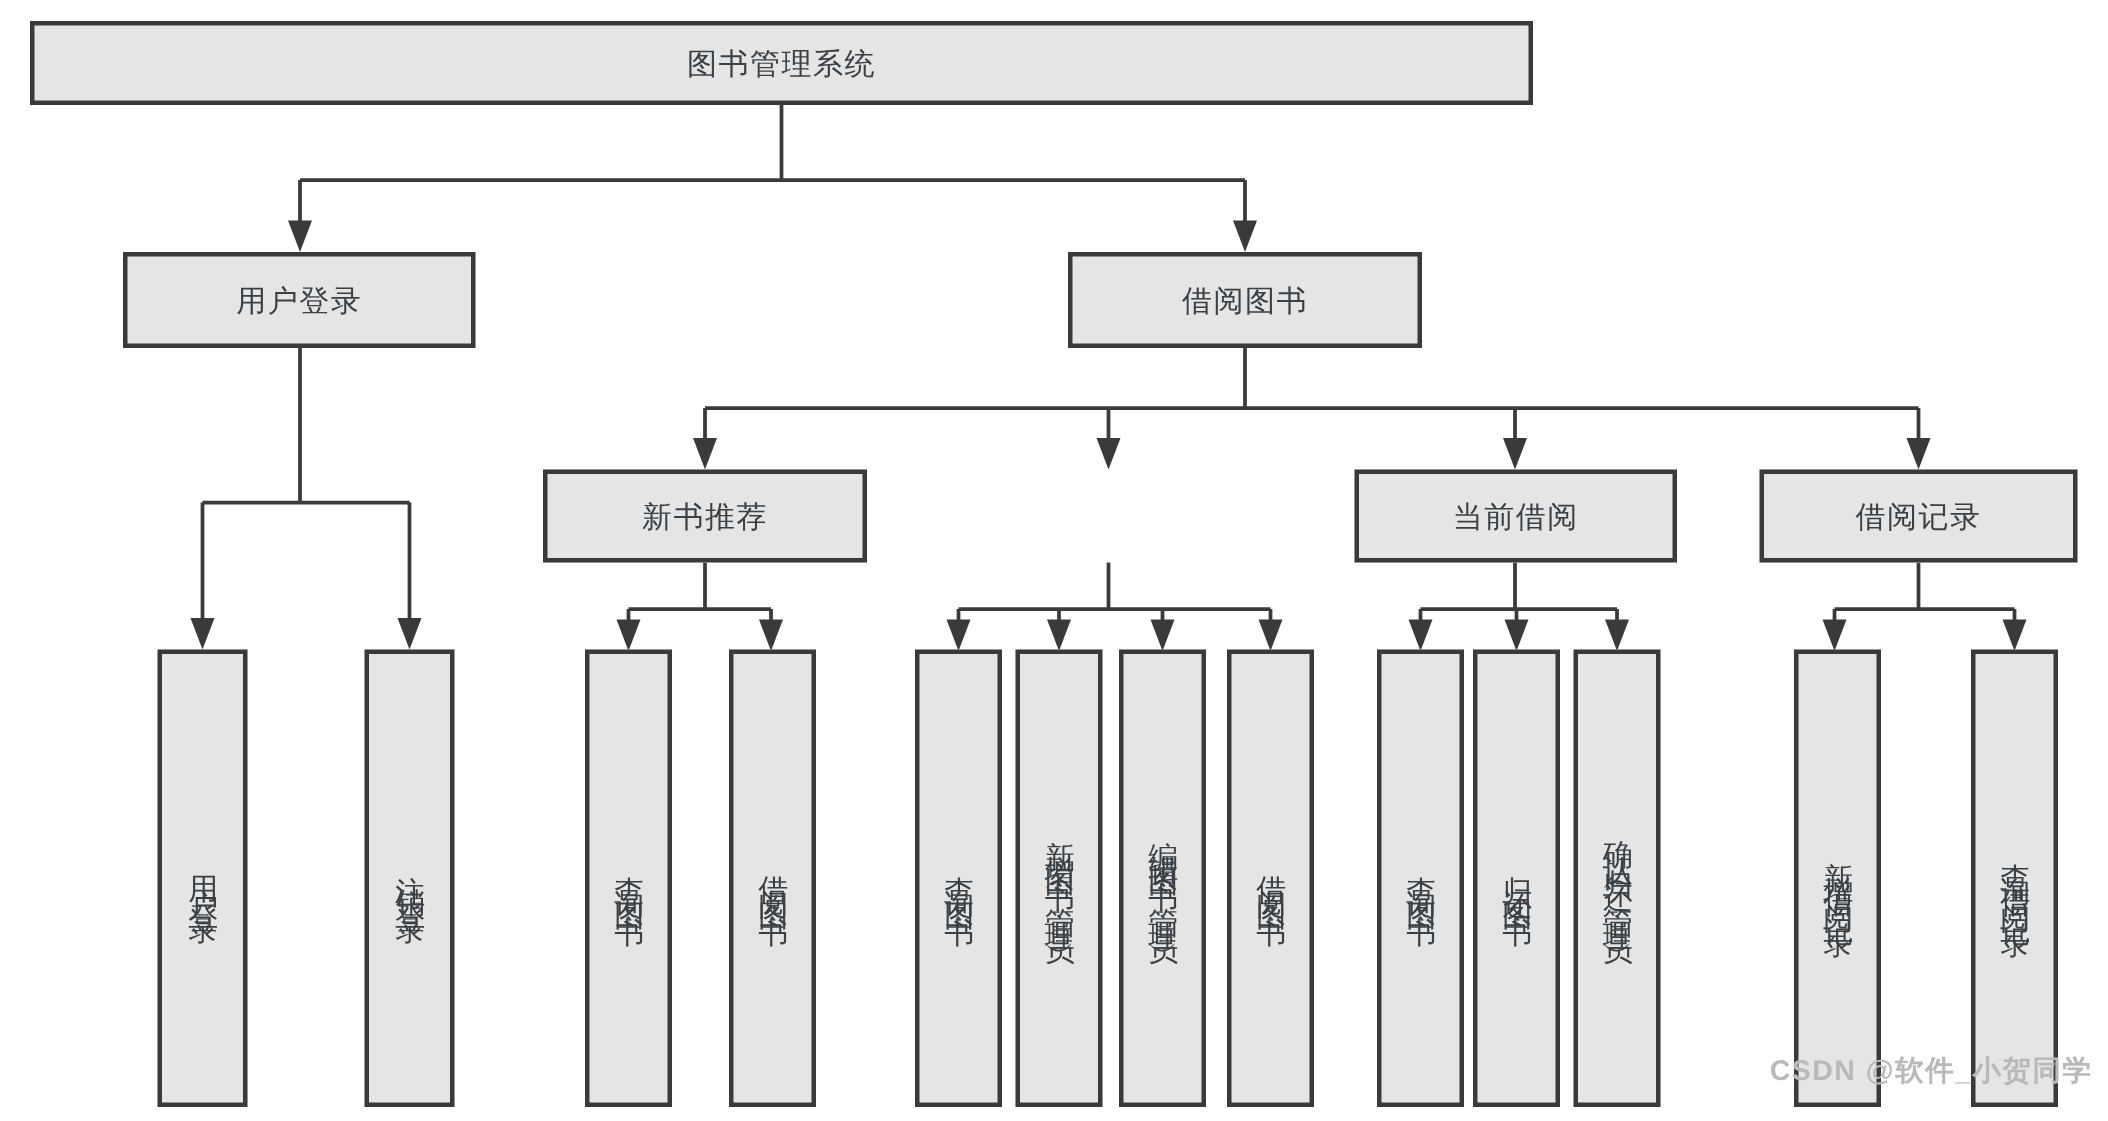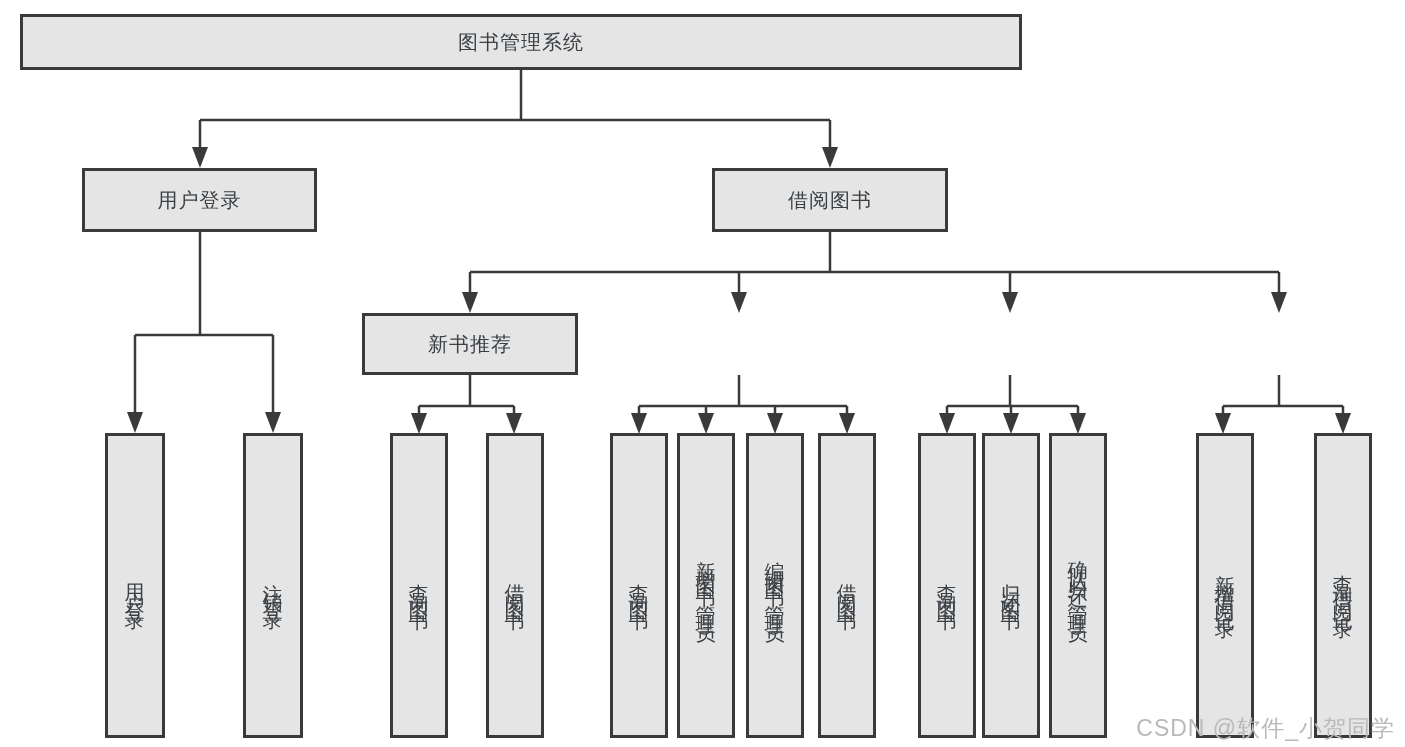--- a/index.html
+++ b/index.html
@@ -46,24 +46,25 @@
   .leaf .vtext {
     writing-mode: vertical-rl;
     text-orientation: mixed;
     letter-spacing: 9px;
     font-size: 20px;
     line-height: 1;
   }
   .watermark {
     position: absolute;
     right: 10px;
-    bottom: 3px;
-    font-size: 23px;
+    bottom: 20px;
+    font-size: 19px;
     color: #b9b9b9;
     letter-spacing: 1px;
+    font-weight: bold;
   }
 </style>
 </head>
 <body>
 
 <div class="canvas">
 
   <svg class="connectors" width="1405" height="747" viewBox="0 0 1405 747">
     <g stroke="#3a3a3a" stroke-width="2.5" fill="none">
 
@@ -140,20 +141,26 @@
   <div class="node lvl2" style="left:82px; width:235px;">
     <span>用户登录</span>
   </div>
   <div class="node lvl2" style="left:712px; width:236px;">
     <span>借阅图书</span>
   </div>
 
   <div class="node lvl3" style="left:362px; width:216px;align-items:center;">
     <span>新书推荐</span>
   </div>
+  <div class="node lvl3" style="left:903px; width:215px;">
+    <span>当前借阅</span>
+  </div>
+  <div class="node lvl3" style="left:1173px; width:212px;">
+    <span>借阅记录</span>
+  </div>
 
   <div class="node leaf" style="left:105px; width:60px;">
     <span class="vtext">用户登录</span>
   </div>
   <div class="node leaf" style="left:243px; width:60px;">
     <span class="vtext">注销登录</span>
   </div>
   <div class="node leaf" style="left:390px; width:58px;">
     <span class="vtext">查询图书</span>
   </div>

